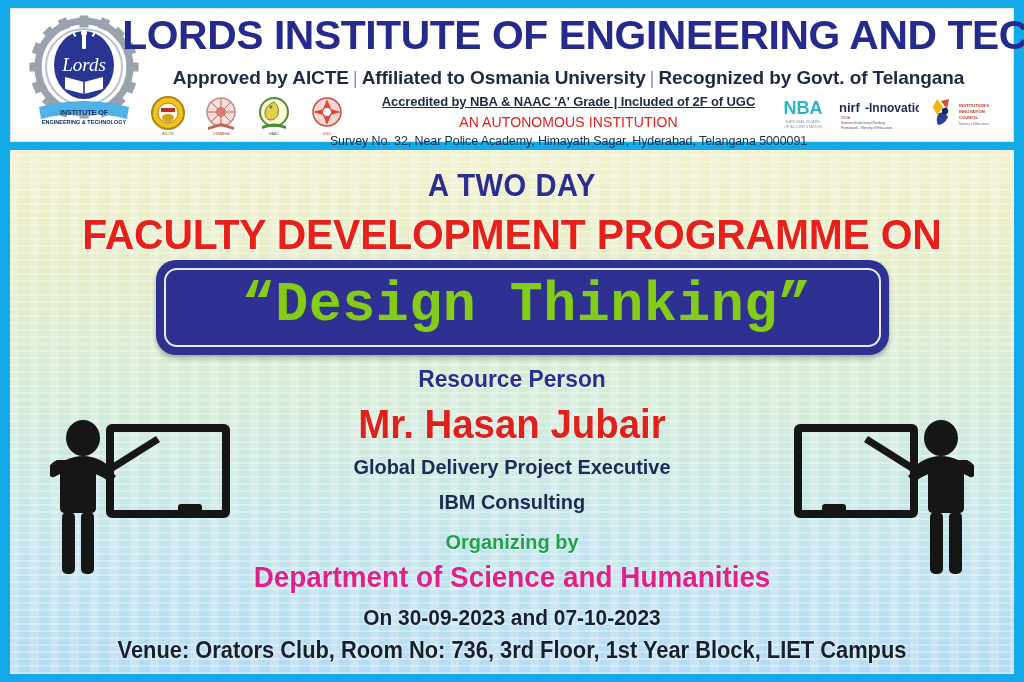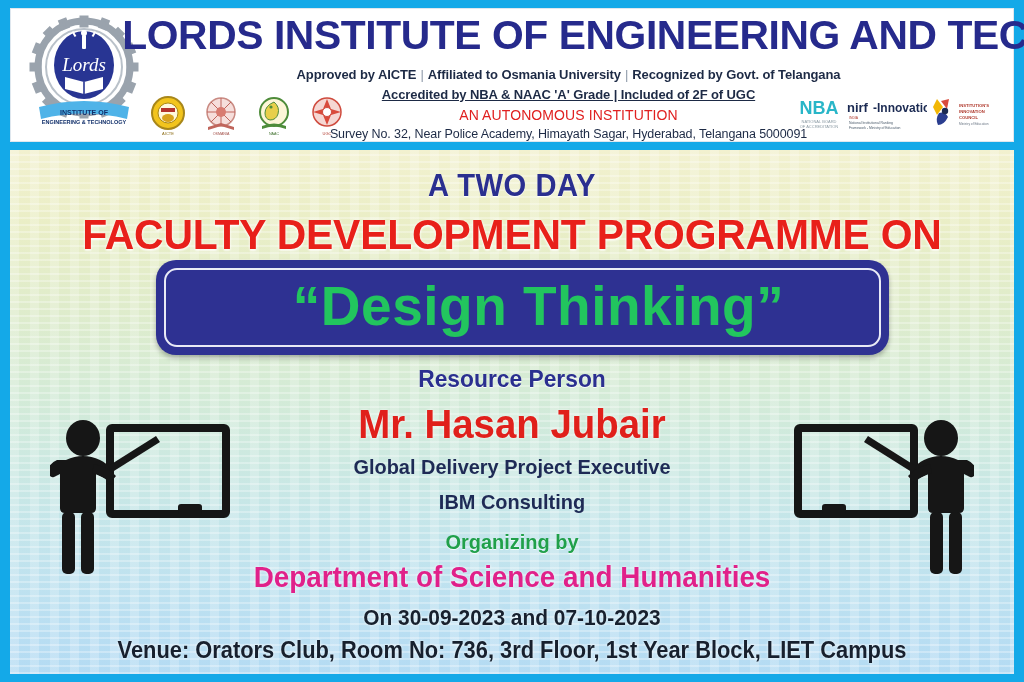--- a/index.html
+++ b/index.html
@@ -56,21 +56,21 @@
     font-size: 40px;
     letter-spacing: -0.4px;
     color: #262a8c;
     line-height: 1.12;
     transform: scaleX(1.02);
     transform-origin: center;
     white-space: nowrap;
   }
 
   .approved-line {
-    font-size: 13px;
+    font-size: 19px;
     font-weight: bold;
     color: #1d2a45;
     margin-top: 9px;
     letter-spacing: -0.1px;
   }
   .approved-line .sep {
     color: #8d98a8;
     font-weight: normal;
     padding: 0 4px;
   }
@@ -110,21 +110,21 @@
     align-items: center;
   }
   .accred-logos .alogo { width: 38px; height: 44px; }
 
   
   .right-logos {
     position: absolute;
     right: 16px;
     top: 84px;
     display: flex;
-    gap: 0;
+    gap: 8px;
     align-items: center;
   }
   .rlogo-nba { width: 48px; height: 40px; }
   .rlogo-nirf { width: 84px; height: 40px; }
   .rlogo-iic { width: 70px; height: 40px; }
 
   
   .body-area {
     position: absolute;
     left: 10px;
@@ -208,31 +208,31 @@
     left: 8px;
     top: 8px;
     right: 8px;
     bottom: 8px;
     border: 2px solid #e9eaf6;
     border-radius: 13px;
     pointer-events: none;
   }
   .topic-text {
     position: absolute;
-    left: 16px;
+    left: 4px;
     top: 0;
     width: 100%;
     height: 100%;
     display: flex;
     align-items: center;
     justify-content: center;
-    font-family: Liberation Sans, sans-serif;
+    font-family: Liberation Mono, monospace;
     font-weight: bold;
     font-size: 55px;
-    color: #22c55e;
+    color: #84cc16;
     letter-spacing: 0.5px;
     padding-bottom: 4px;
     box-sizing: border-box;
   }
 
   
   .rp-label {
     position: absolute;
     left: 0;
     top: 215px;

